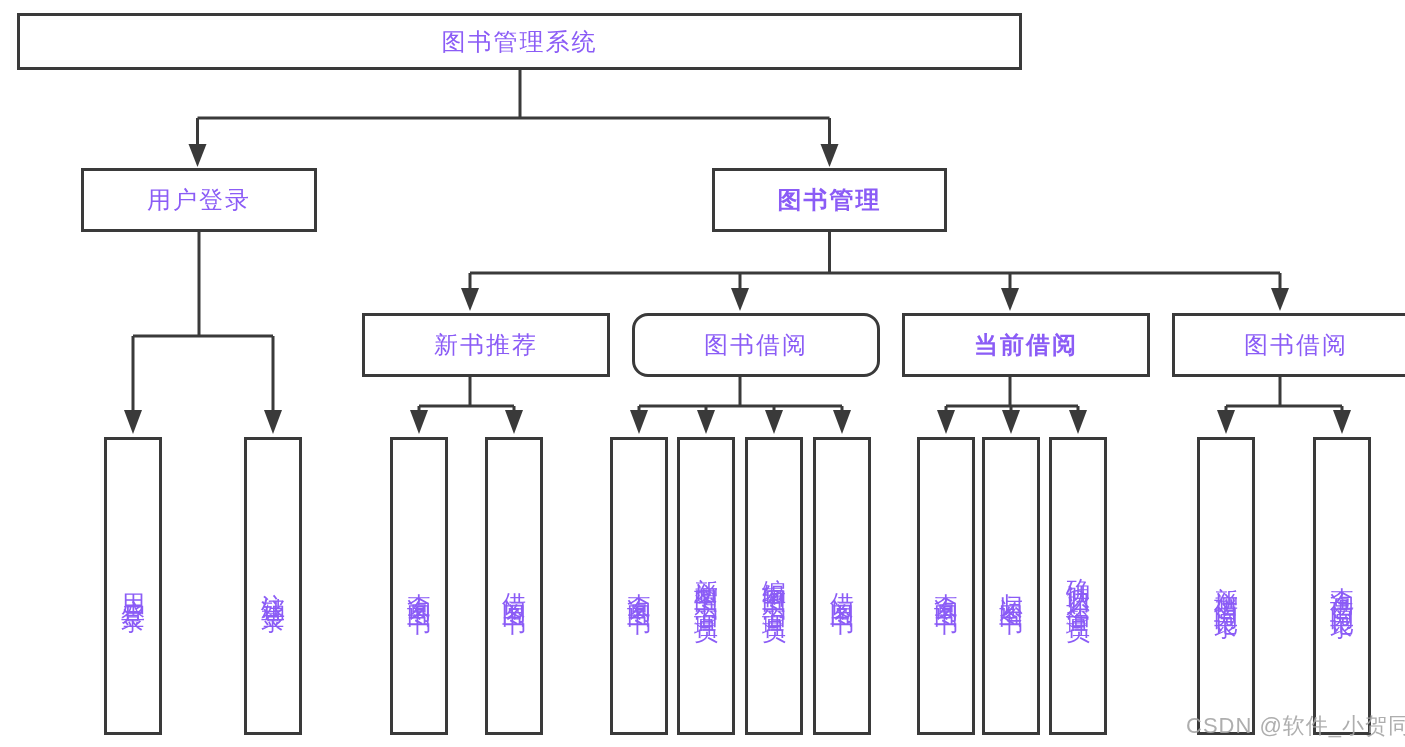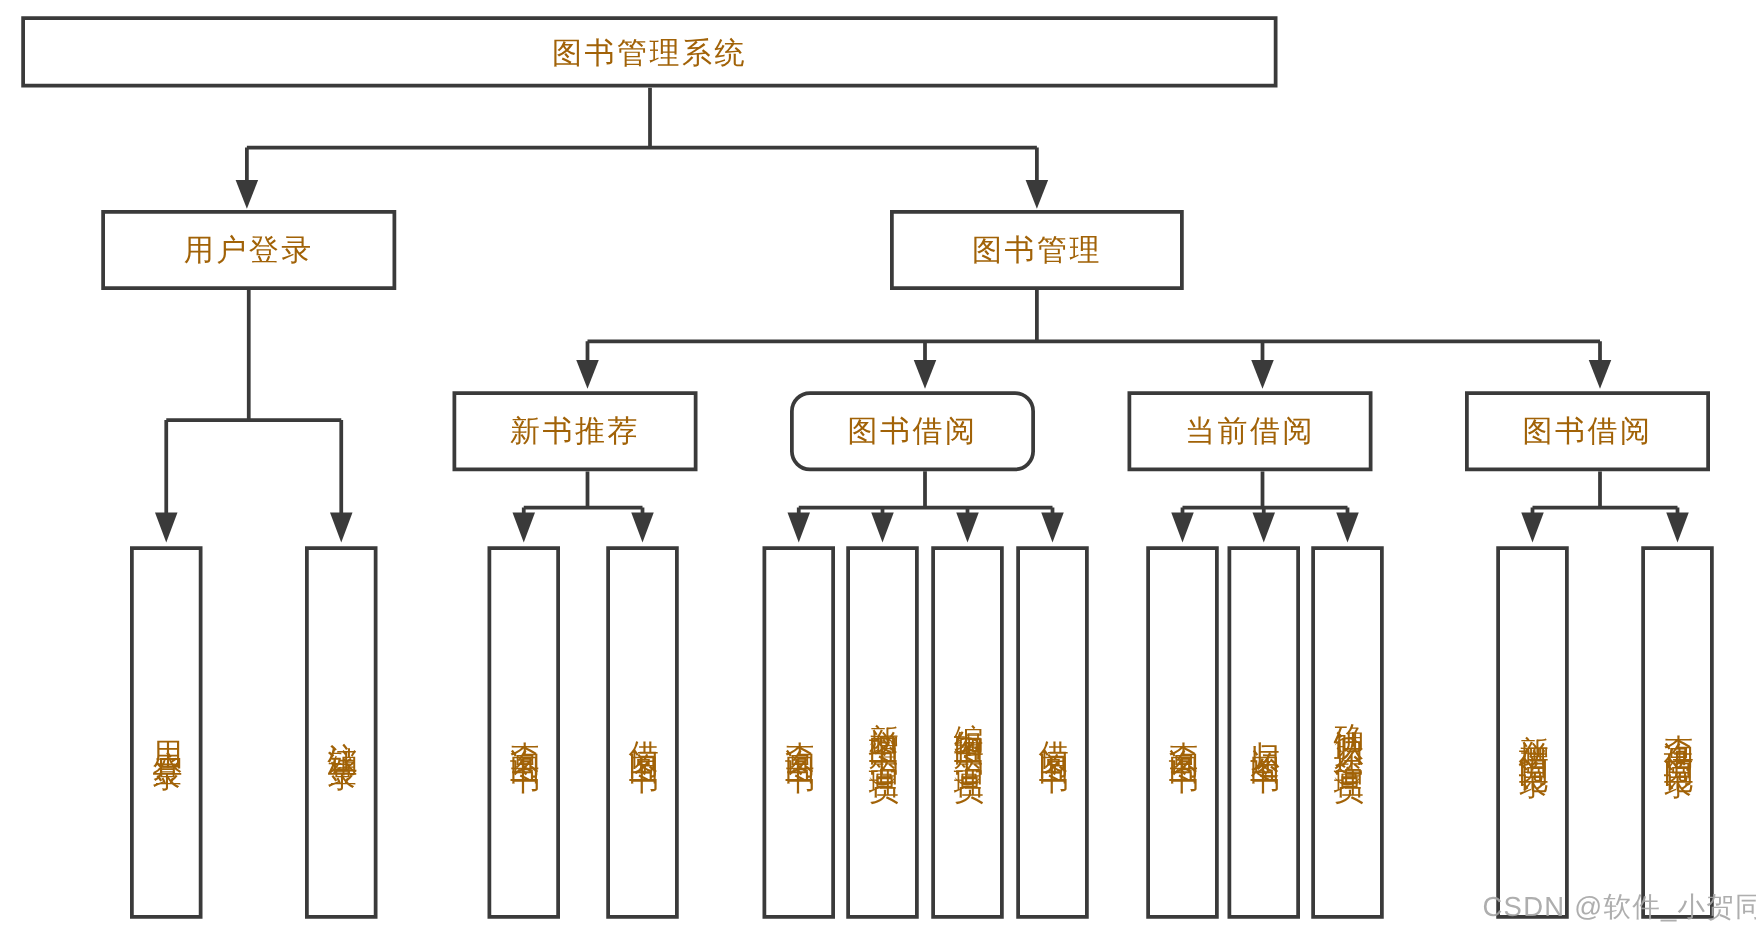--- a/index.html
+++ b/index.html
@@ -18,39 +18,39 @@
     z-index: 1;
   }
   .node {
     position: absolute;
     box-sizing: border-box;
     border: 3px solid #3a3a3a;
     background: #ffffff;
     display: flex;
     align-items: center;
     justify-content: center;
-    color: #a16207;
+    color: #8b5cf6;
     z-index: 2;
   }
   .hlabel {
     font-size: 24px;
     letter-spacing: 2px;
     white-space: nowrap;
   }
   .leaf .vlabel {
     writing-mode: vertical-rl;
     text-orientation: mixed;
     font-size: 24px;
     letter-spacing: 6px;
     line-height: 1;
     white-space: nowrap;
   }
   .root  { left: 17px;  top: 13px;  width: 1005px; height: 57px; }
   .lvl2  { top: 168px; height: 64px; width: 236px; }
-  .lvl3  { top: 313px; height: 64px; width: 196px; align-items: center; }
+  .lvl3  { top: 313px; height: 64px; width: 248px; align-items: center; }
   .leaf  { top: 437px; height: 298px; width: 58px; }
   .watermark {
     position: absolute;
     left: 1186px;
     top: 711px;
     font-size: 22px;
     letter-spacing: 1px;
     color: rgba(165,165,165,0.9);
     white-space: nowrap;
     z-index: 5;
@@ -104,31 +104,31 @@
     </g>
   </svg>
 
   <div class="node root">
     <span class="hlabel">图书管理系统</span>
   </div>
 
   <div class="node lvl2" style="left:81px;">
     <span class="hlabel">用户登录</span>
   </div>
-  <div class="node lvl2" style="left:712px; width:235px;">
+  <div class="node lvl2" style="left:712px; width:235px;font-weight:bold;">
     <span class="hlabel">图书管理</span>
   </div>
 
   <div class="node lvl3" style="left:362px;">
     <span class="hlabel">新书推荐</span>
   </div>
   <div class="node lvl3" style="left:632px;border-radius:16px;">
     <span class="hlabel">图书借阅</span>
   </div>
-  <div class="node lvl3" style="left:902px;">
+  <div class="node lvl3" style="left:902px;font-weight:bold;">
     <span class="hlabel">当前借阅</span>
   </div>
   <div class="node lvl3" style="left:1172px;">
     <span class="hlabel">图书借阅</span>
   </div>
 
   <div class="node leaf" style="left:104px;">
     <span class="vlabel">用户登录</span>
   </div>
   <div class="node leaf" style="left:244px;">

